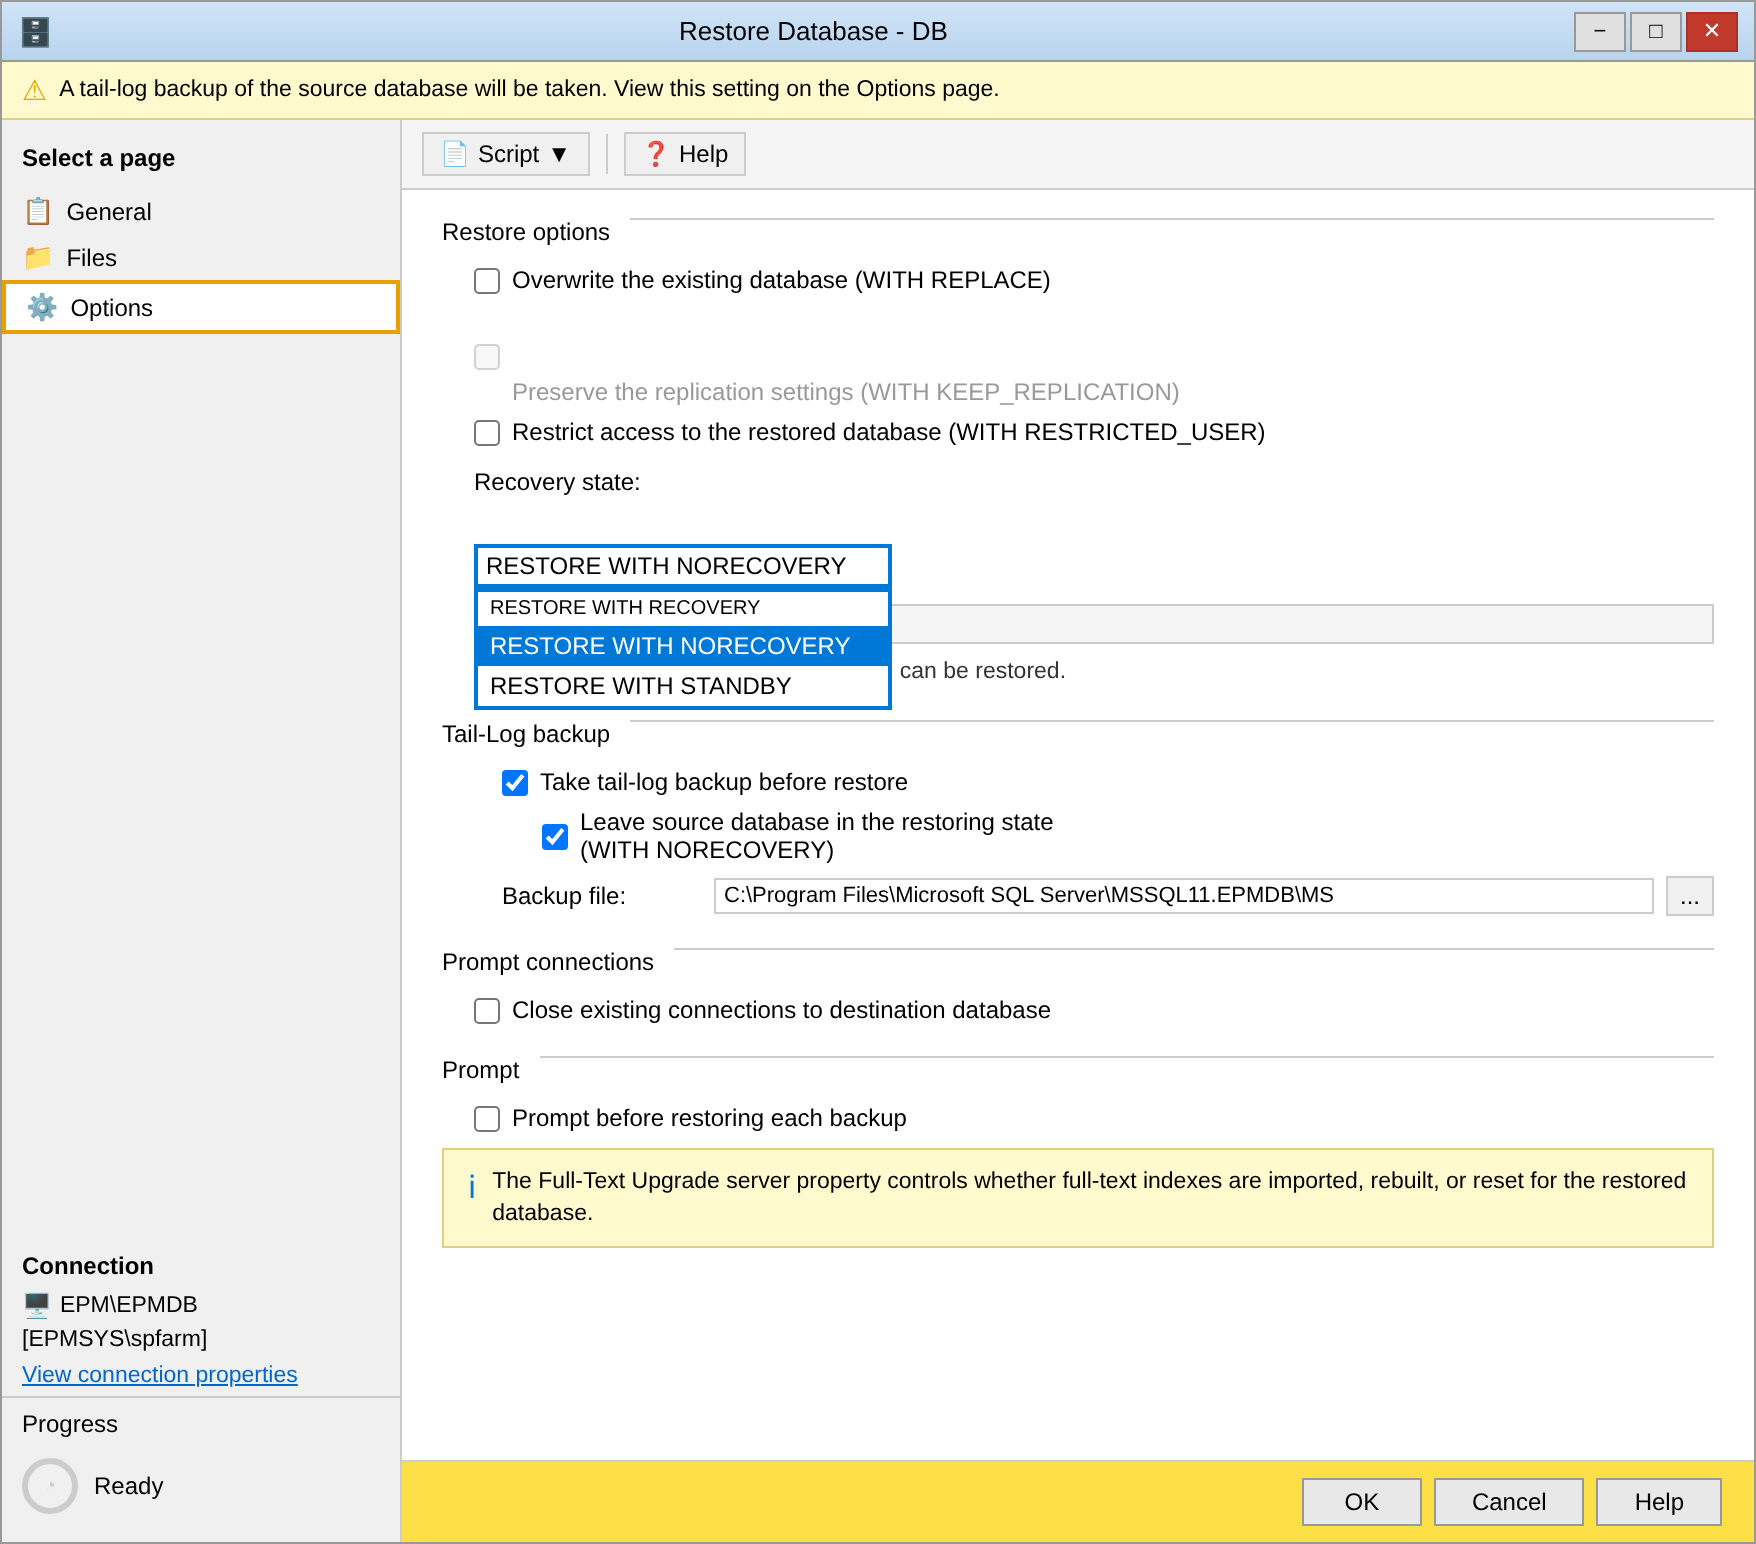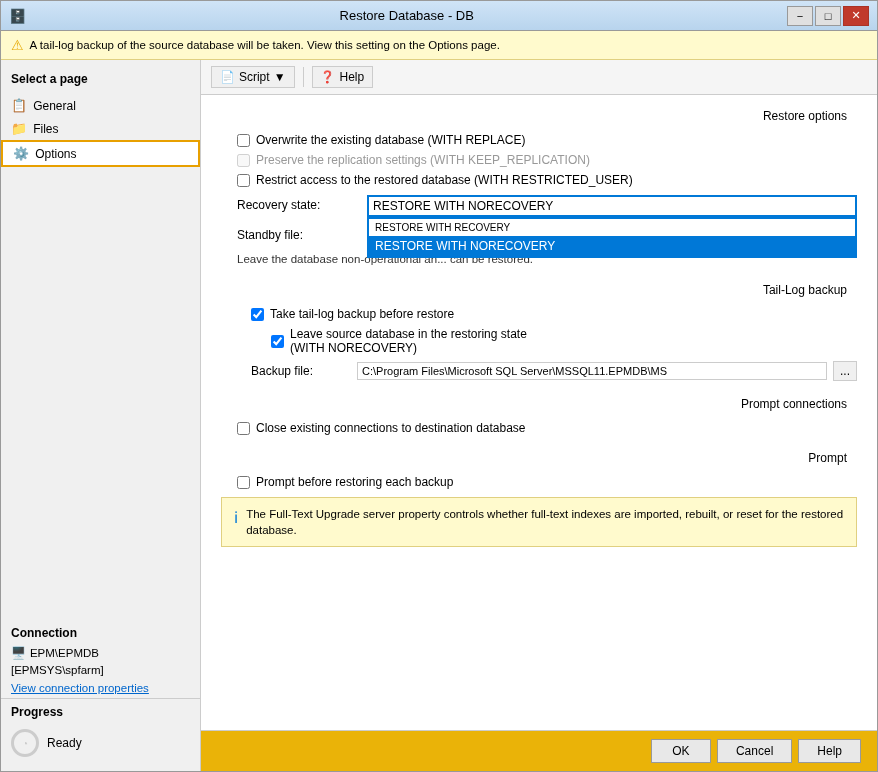--- a/index.html
+++ b/index.html
@@ -18,43 +18,43 @@
 
     .main-area { display: flex; flex: 1; overflow: hidden; }
 
     .sidebar { width: 200px; background: #f0f0f0; border-right: 1px solid #ccc; padding: 8px 0; display: flex; flex-direction: column; }
     .sidebar-header { font-weight: bold; padding: 4px 10px 8px; font-size: 12px; }
     .sidebar-item { display: flex; align-items: center; gap: 6px; padding: 4px 10px; cursor: pointer; font-size: 12px; }
     .sidebar-item.active { border: 2px solid #e8a000; background: #fff; }
     .connection-header { font-weight: bold; padding: 6px 10px 4px; font-size: 12px; }
     .connection-info { padding: 2px 10px; font-size: 11.5px; display: flex; align-items: center; gap: 4px; }
     .view-connection-link { color: #0066cc; text-decoration: underline; cursor: pointer; padding: 4px 10px; font-size: 11.5px; display: block; }
-    .progress-header { font-weight: bold; padding: 6px 10px 4px; font-size: 12px; border-top: 1px solid #ccc; }
+    .progress-header { font-weight: normal; padding: 6px 10px 4px; font-size: 12px; border-top: 1px solid #ccc; }
     .progress-area { display: flex; align-items: center; gap: 8px; padding: 6px 10px; }
     .progress-spinner { width: 28px; height: 28px; border-radius: 50%; border: 3px solid #ccc; display: flex; align-items: center; justify-content: center; }
 
     .content { flex: 1; background: white; display: flex; flex-direction: column; overflow: hidden; }
 
     .toolbar { display: flex; align-items: center; gap: 4px; padding: 6px 10px; border-bottom: 1px solid #ccc; background: #f5f5f5; }
     .toolbar-btn { display: flex; align-items: center; gap: 4px; padding: 3px 8px; border: 1px solid #ccc; background: #f0f0f0; cursor: pointer; font-size: 12px; }
     .toolbar-separator { width: 1px; height: 20px; background: #ccc; margin: 0 4px; }
 
     .content-body { flex: 1; padding: 14px 20px; overflow-y: auto; }
 
     .section { margin-bottom: 16px; }
-    .section-header { display: flex; align-items: flex-end; gap: 0; margin-bottom: 10px; flex-direction: column; }
+    .section-header { display: flex; align-items: flex-start; gap: 0; margin-bottom: 10px; }
     .section-label { font-size: 12px; font-weight: normal; padding-right: 10px; white-space: nowrap; }
     .section-hr { flex: 1; height: 1px; background: #ccc; }
 
     .option-row { display: flex; align-items: center; gap: 6px; margin-bottom: 6px; padding-left: 16px; }
     .option-row.disabled label { color: #999; }
     .option-row input[type=checkbox] { width: 13px; height: 13px; }
     .option-row label { font-size: 12px; }
 
-    .recovery-row { display: flex; align-items: flex-start; gap: 10px; margin: 8px 0 8px 16px; }
+    .recovery-row { display: flex; align-items: flex-start; gap: 24px; margin: 8px 0 8px 16px; flex-direction: column; }
     .recovery-label { font-size: 12px; padding-top: 3px; min-width: 120px; }
     .recovery-dropdown-wrapper { position: relative; flex: 1; }
     .recovery-dropdown { width: 100%; padding: 3px 24px 3px 4px; border: 1px solid #0078d7; font-size: 12px; background: white; appearance: none; -webkit-appearance: none; cursor: pointer; outline: 2px solid #0078d7; }
 
     .standby-row { display: flex; align-items: center; gap: 10px; margin: 4px 0 4px 16px; }
     .standby-label { font-size: 12px; min-width: 120px; }
     .standby-input { flex: 1; padding: 2px 4px; border: 1px solid #ccc; font-size: 12px; color: #999; background: #f5f5f5; }
 
     .description-text { font-size: 11.5px; color: #333; margin: 6px 0 6px 16px; line-height: 1.4; }
 
@@ -65,21 +65,21 @@
 
     .backup-file-row { display: flex; align-items: center; gap: 6px; margin: 6px 0 6px 30px; }
     .backup-file-label { font-size: 12px; min-width: 100px; }
     .backup-file-input { flex: 1; padding: 2px 4px; border: 1px solid #ccc; font-size: 11px; }
     .browse-btn { padding: 2px 6px; border: 1px solid #ccc; background: #f0f0f0; cursor: pointer; font-size: 12px; }
 
     .prompt-section { margin-top: 10px; }
     .info-box { background: #fffacd; border: 1px solid #e0d080; padding: 8px 12px; margin-top: 8px; display: flex; align-items: flex-start; gap: 8px; font-size: 11.5px; line-height: 1.4; }
     .info-icon { color: #0078d7; font-size: 16px; margin-top: 1px; }
 
-    .footer { display: flex; justify-content: flex-end; align-items: flex-end; gap: 6px; padding: 8px 16px; border-top: 1px solid #ccc; background: #eab308; }
+    .footer { display: flex; justify-content: flex-end; align-items: flex-end; gap: 6px; padding: 8px 16px; border-top: 1px solid #ccc; background: #fde047; }
     .footer-btn { padding: 4px 18px; border: 1px solid #999; background: #e8e8e8; cursor: pointer; font-size: 12px; min-width: 60px; }
 
     .sidebar-section { padding: 0; }
   </style>
 </head>
 <body>
 
 <div class="window">
 
   <div class="title-bar">
@@ -160,40 +160,41 @@
             <div class="section-hr"></div>
           </div>
 
           <div class="option-row">
             <input type="checkbox" id="overwrite" style="">
             <label for="overwrite">Overwrite the existing database (WITH REPLACE)</label>
           </div>
 
           <div class="option-row disabled">
             <input type="checkbox" id="preserve" disabled="" style="">
-            <label for="preserve" style="color:#999;">Preserve the replication settings (WITH KEEP_REPLICATION)</label>
+            <label for="preserve" style="color:#999;margin-top:36px;">Preserve the replication settings (WITH KEEP_REPLICATION)</label>
           </div>
 
           <div class="option-row">
             <input type="checkbox" id="restrict" style="">
             <label for="restrict">Restrict access to the restored database (WITH RESTRICTED_USER)</label>
           </div>
 
           <div class="recovery-row">
             <span class="recovery-label">Recovery state:</span>
             <div class="recovery-dropdown-wrapper">
               <select class="recovery-dropdown" style="border:2px solid #0078d7; outline:none; padding:2px 20px 2px 4px; width:100%; font-size:12px;">
                 <option>RESTORE WITH RECOVERY</option>
                 <option selected="">RESTORE WITH NORECOVERY</option>
                 <option>RESTORE WITH STANDBY</option>
               </select>
               
               <div style="position:absolute; top:100%; left:0; right:0; border:2px solid #0078d7; background:white; z-index:100; display:block;">
                 <div style="padding:3px 6px; font-size:10px; cursor:pointer;">RESTORE WITH RECOVERY</div>
                 <div style="padding:3px 6px; font-size:12px; cursor:pointer; background:#0078d7; color:white;">RESTORE WITH NORECOVERY</div>
+                <div style="padding:3px 6px; font-size:12px; cursor:pointer;">RESTORE WITH STANDBY</div>
               </div>
             </div>
           </div>
 
           <div class="standby-row">
             <span class="standby-label">Standby file:</span>
             <input type="text" class="standby-input" value="" style="flex: 1 1 0%; padding: 2px 4px; border: 1px solid rgb(204, 204, 204); background: rgb(245, 245, 245); font-size: 12px;">
           </div>
 
           <div class="description-text">

